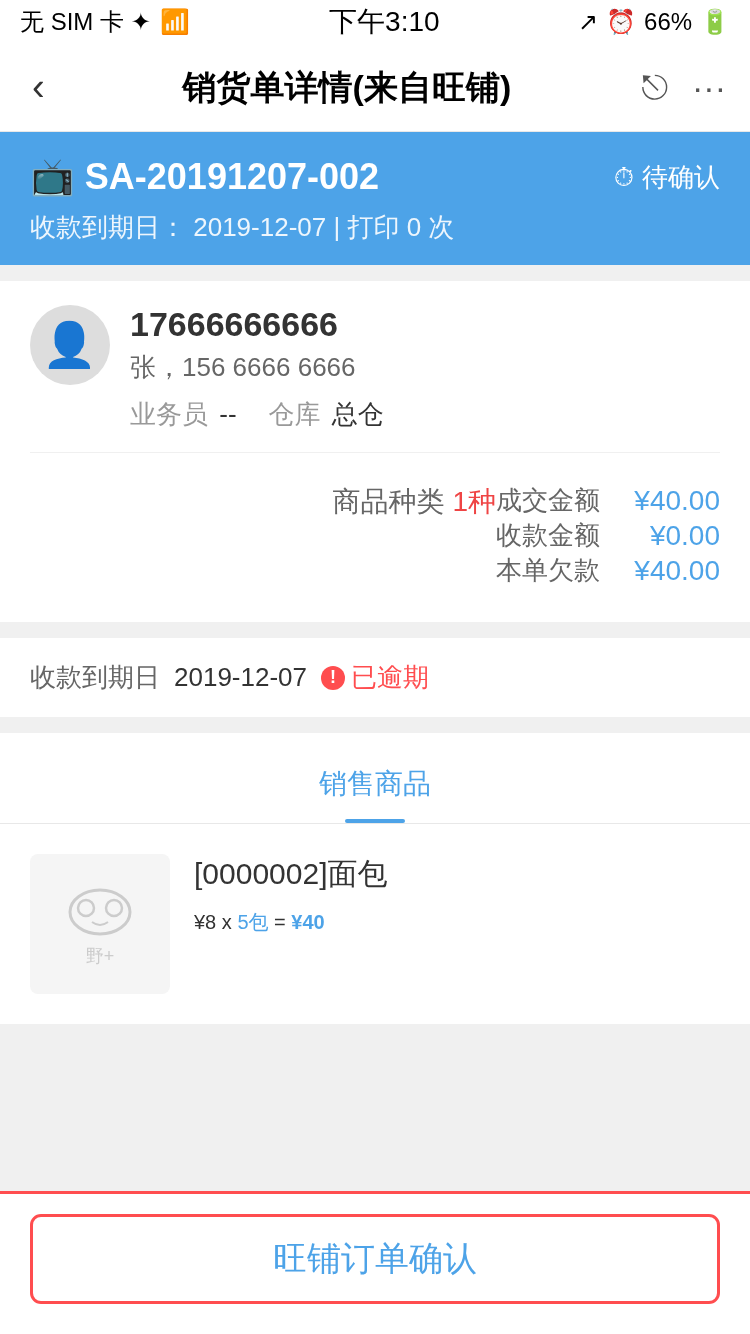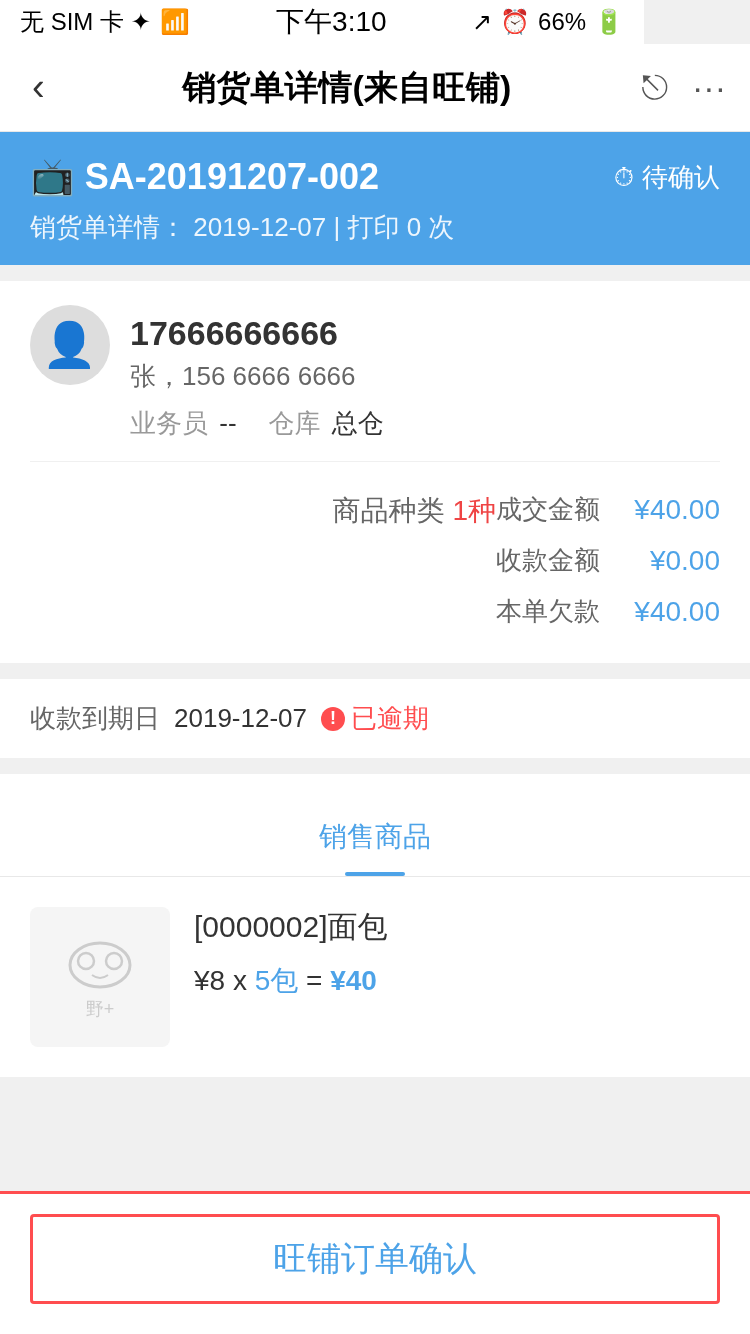--- a/index.html
+++ b/index.html
@@ -8,21 +8,21 @@
       width: 750px;
       min-height: 1334px;
       font-family: -apple-system, "PingFang SC", "Helvetica Neue", Arial, sans-serif;
       background: #f0f0f0;
       color: #333;
       font-size: 28px;
     }
 
     
     .status-bar {
-      width: 644px;
+      width: 750px;
       height: 44px;
       background: #fff;
       display: flex;
       align-items: center;
       justify-content: space-between;
       padding: 0 20px;
       font-size: 24px;
       color: #000;
     }
     .status-left { display: flex; align-items: center; gap: 10px; }
@@ -105,21 +105,21 @@
       background: #ddd;
       display: flex;
       align-items: center;
       justify-content: center;
       flex-shrink: 0;
     }
     .avatar-icon {
       font-size: 44px;
       color: #aaa;
     }
-    .customer-info { flex: 1; margin-top: 9px; }
+    .customer-info { flex: 1; }
     .customer-phone {
       font-size: 34px;
       font-weight: 600;
       color: #333;
       margin-bottom: 6px;
     }
     .customer-name {
       font-size: 26px;
       color: #666;
       margin-bottom: 12px;
@@ -152,21 +152,21 @@
       align-items: center;
       gap: 8px;
       font-size: 28px;
       color: #666;
     }
     .summary-count { color: #ef4444; font-weight: 500; }
     .summary-right {
       display: flex;
       flex-direction: column;
       align-items: flex-end;
-      gap: 16px;
+      gap: 0;
     }
     .summary-row {
       display: flex;
       gap: 20px;
       align-items: center;
     }
     .summary-label { font-size: 26px; color: #666; }
     .summary-value { font-size: 28px; color: #4da3e8; font-weight: 500; min-width: 100px; text-align: right; }
 
     
@@ -207,21 +207,21 @@
       background: #fff;
       margin-top: 16px;
     }
     .tabs-header {
       display: flex;
       border-bottom: 1px solid #e8e8e8;
     }
     .tab-item {
       flex: 1;
       text-align: center;
-      padding: 44px 0 20px;
+      padding: 32px 0 20px;
       font-size: 28px;
       color: #999;
       cursor: pointer;
       position: relative;
     }
     .tab-item.active {
       color: #4da3e8;
     }
     .tab-item.active::after {
       content: '';
@@ -265,42 +265,42 @@
       color: #ccc;
       margin-top: 4px;
     }
     .product-info { flex: 1; }
     .product-name {
       font-size: 30px;
       color: #333;
       margin-bottom: 14px;
     }
     .product-price {
-      font-size: 28px;
+      font-size: 20px;
       color: #333;
     }
     .product-price .qty { color: #4da3e8; }
     .product-price .total { color: #4da3e8; font-weight: 600; }
 
     
     .confirm-btn-container {
       position: fixed;
       bottom: 0;
       left: 0;
       width: 750px;
       background: #fff;
       padding: 20px 30px 30px;
       border-top: 3px solid #ff4d4f;
     }
     .confirm-btn {
       width: 100%;
       height: 90px;
       border: 3px solid #ff4d4f;
       background: #fff;
-      border-radius: 4px;
+      border-radius: 11px;
       font-size: 34px;
       color: #4da3e8;
       cursor: pointer;
       display: flex;
       align-items: center;
       justify-content: center;
     }
   </style>
 </head>
 <body>
@@ -333,21 +333,21 @@
     <div class="order-id">
       <span>📺</span>
       <span>SA-20191207-002</span>
     </div>
     <div class="status-badge">
       <span>⏱</span>
       <span>待确认</span>
     </div>
   </div>
   <div class="order-date">
-    <span>销货单详情：</span>
+    <span>收款到期日：</span>
     <span>2019-12-07</span>
     <span>| 打印 0 次</span>
   </div>
 </div>
 
 <div class="content-card">
   <div class="customer-section">
     <div class="avatar">
       <span class="avatar-icon">👤</span>
     </div>

